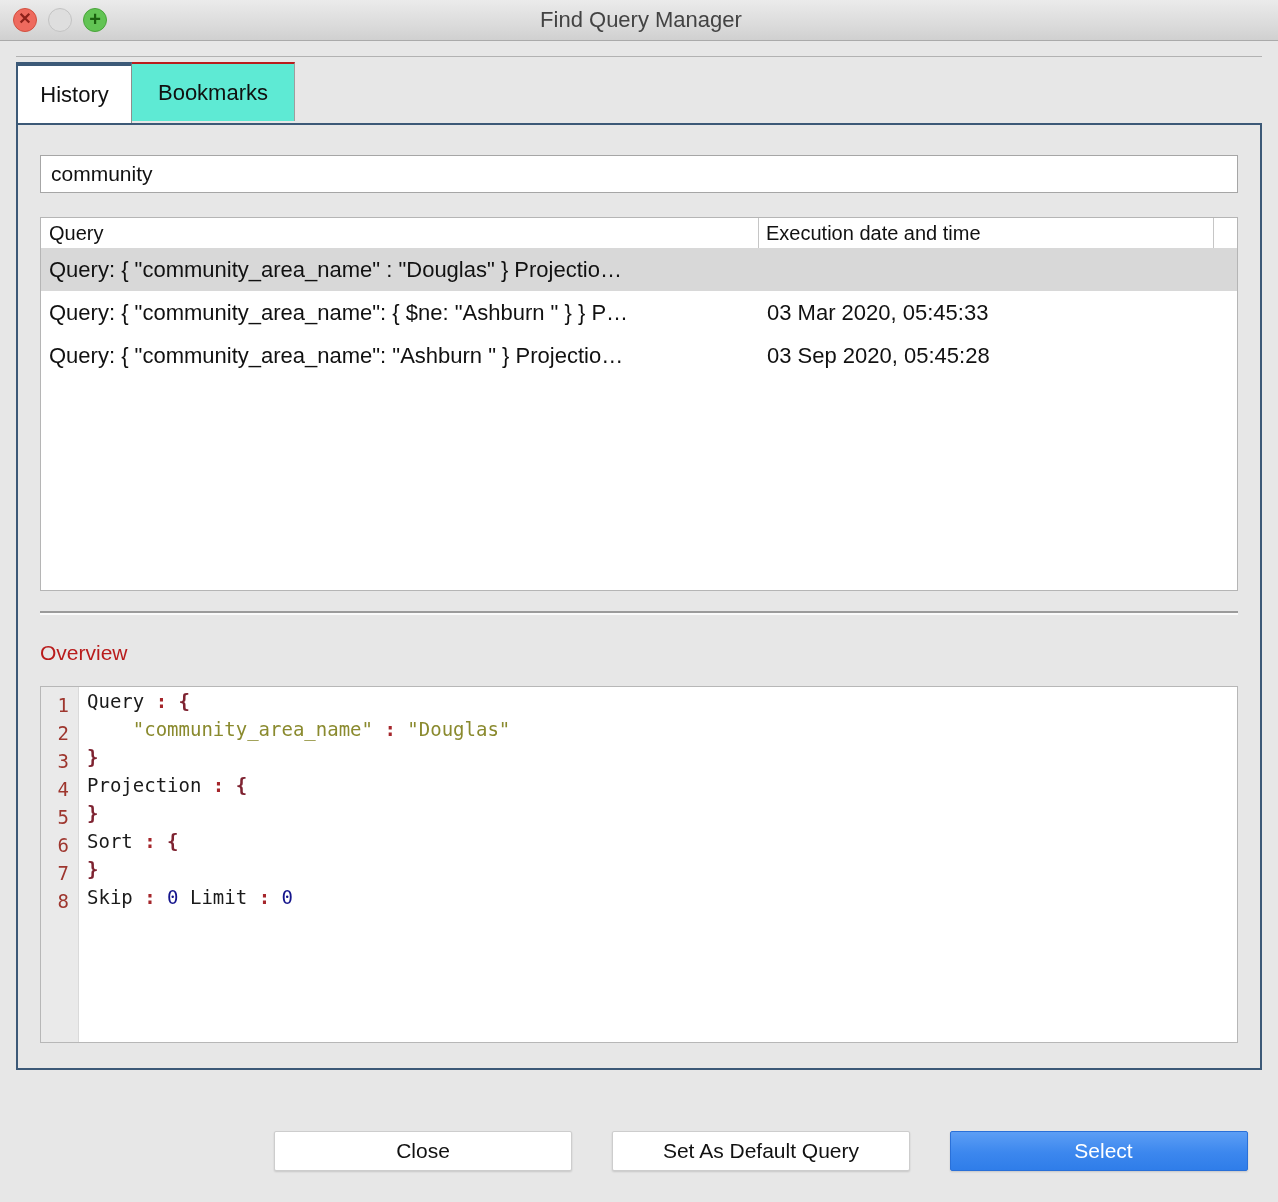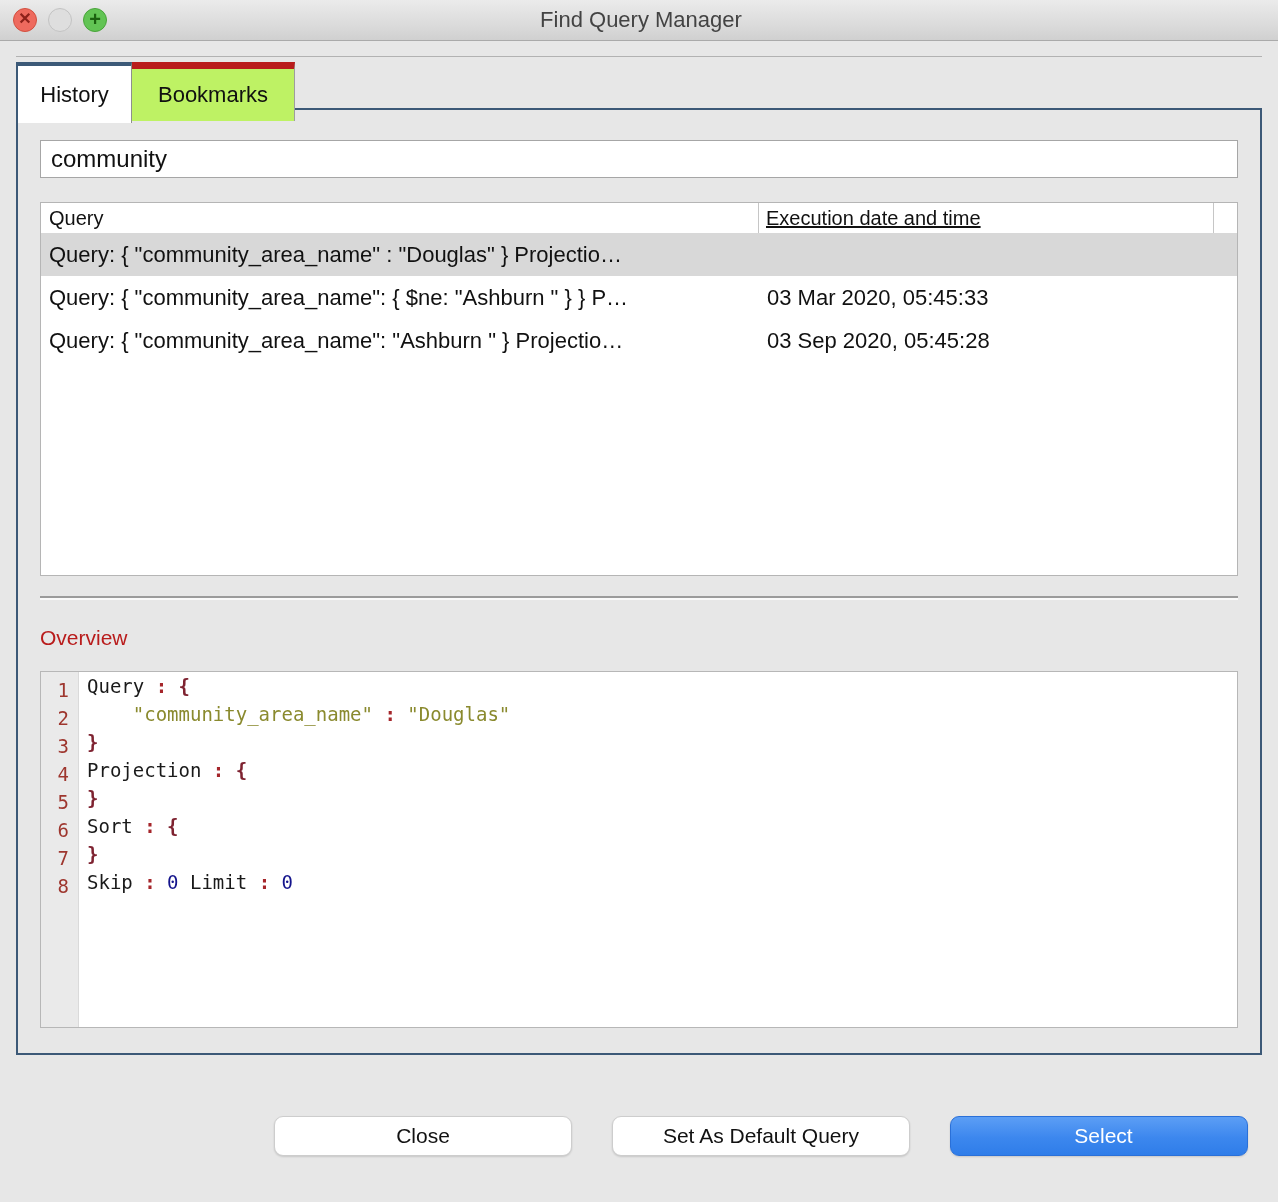--- a/index.html
+++ b/index.html
@@ -32,77 +32,77 @@
   .tl .glyph { transform: translateY(-1px); }
   .title {
     position: absolute; left: 4px; right: 0; text-align: center;
     font-size: 22px; color: #434343;
   }
 
   
   .tabstrip {
     margin: 15px 16px 0 16px;
     border-top: 1px solid #b2b2b2;
-    height: 52px;
+    height: 67px;
     display: flex;
     position: relative;
     z-index: 2;
   }
   .tab {
     margin-top: 5px;
     display: flex; align-items: center; justify-content: center;
     font-size: 22px; color: #101010;
   }
   .tab.active {
     width: 116px; height: 61px;
     background: #ffffff;
     border-top: 4px solid #3c5977;
     border-left: 2px solid #3c5977;
     border-right: 1px solid #8e8e8e;
     margin-bottom: -2px;
   }
   .tab.plain {
     width: 163px; height: 59px;
-    background: #bef264;
-    border-top: 7px solid #b91c1c;
+    background: #5eead4;
+    border-top: 2px solid #b91c1c;
     border-right: 1px solid #9e9e9e;
   }
   .tab-filler { flex: 1; }
 
   
   .pane {
     margin: 0 16px;
     height: 947px;
     border: 2px solid #3c5977;
     padding: 30px 22px 22px 22px;
     background: #e7e7e7;
   }
 
   .search {
     display: block;
     width: 100%; height: 38px;
     border: 1px solid #a6a6a6;
     background: #ffffff;
     font-family: "Liberation Sans", sans-serif;
-    font-size: 24px; color: #111;
+    font-size: 21px; color: #111;
     padding: 0 10px;
     outline: none;
   }
 
   .table {
     margin-top: 24px;
     height: 374px;
     background: #ffffff;
     border: 1px solid #b5b5b5;
     overflow: hidden;
   }
   .thead { display: flex; height: 30px; font-size: 20px; }
   .th { display: flex; align-items: center; }
   .th.q { width: 718px; padding-left: 8px; border-right: 1px solid #c6c6c6; }
-  .th.d { flex: 1; padding-left: 7px; border-right: 1px solid #c6c6c6; margin-right: 23px; text-decoration: underline; }
+  .th.d { flex: 1; padding-left: 7px; border-right: 1px solid #c6c6c6; margin-right: 23px; }
   .row { display: flex; height: 43px; align-items: center; font-size: 22px; }
   .row.selected { background: #d8d8d8; }
   .cell { white-space: nowrap; overflow: hidden; }
   .cell.q { width: 718px; padding-left: 8px; }
   .cell.d { flex: 1; padding-left: 8px; }
 
   .splitter {
     margin-top: 20px;
     height: 4px;
     background: linear-gradient(180deg, #9b9b9b 0, #9b9b9b 2px, #fafafa 2px, #fafafa 4px);
@@ -140,21 +140,21 @@
   
   .btnrow {
     margin-top: 61px;
     display: flex;
     justify-content: flex-end;
     gap: 40px;
     padding-right: 30px;
   }
   .btn {
     width: 298px; height: 40px;
-    border-radius: 9px;
+    border-radius: 2px;
     border: 1px solid #cdcdcd;
     background: #ffffff;
     box-shadow: 0 1px 2px rgba(0,0,0,0.14);
     font-family: "Liberation Sans", sans-serif;
     font-size: 21px; color: #111;
     cursor: default;
   }
   .btn.primary {
     background: linear-gradient(180deg, #5c9ef5 0%, #3c87ee 55%, #2f7de9 100%);
     border: 1px solid #2a70d8;

